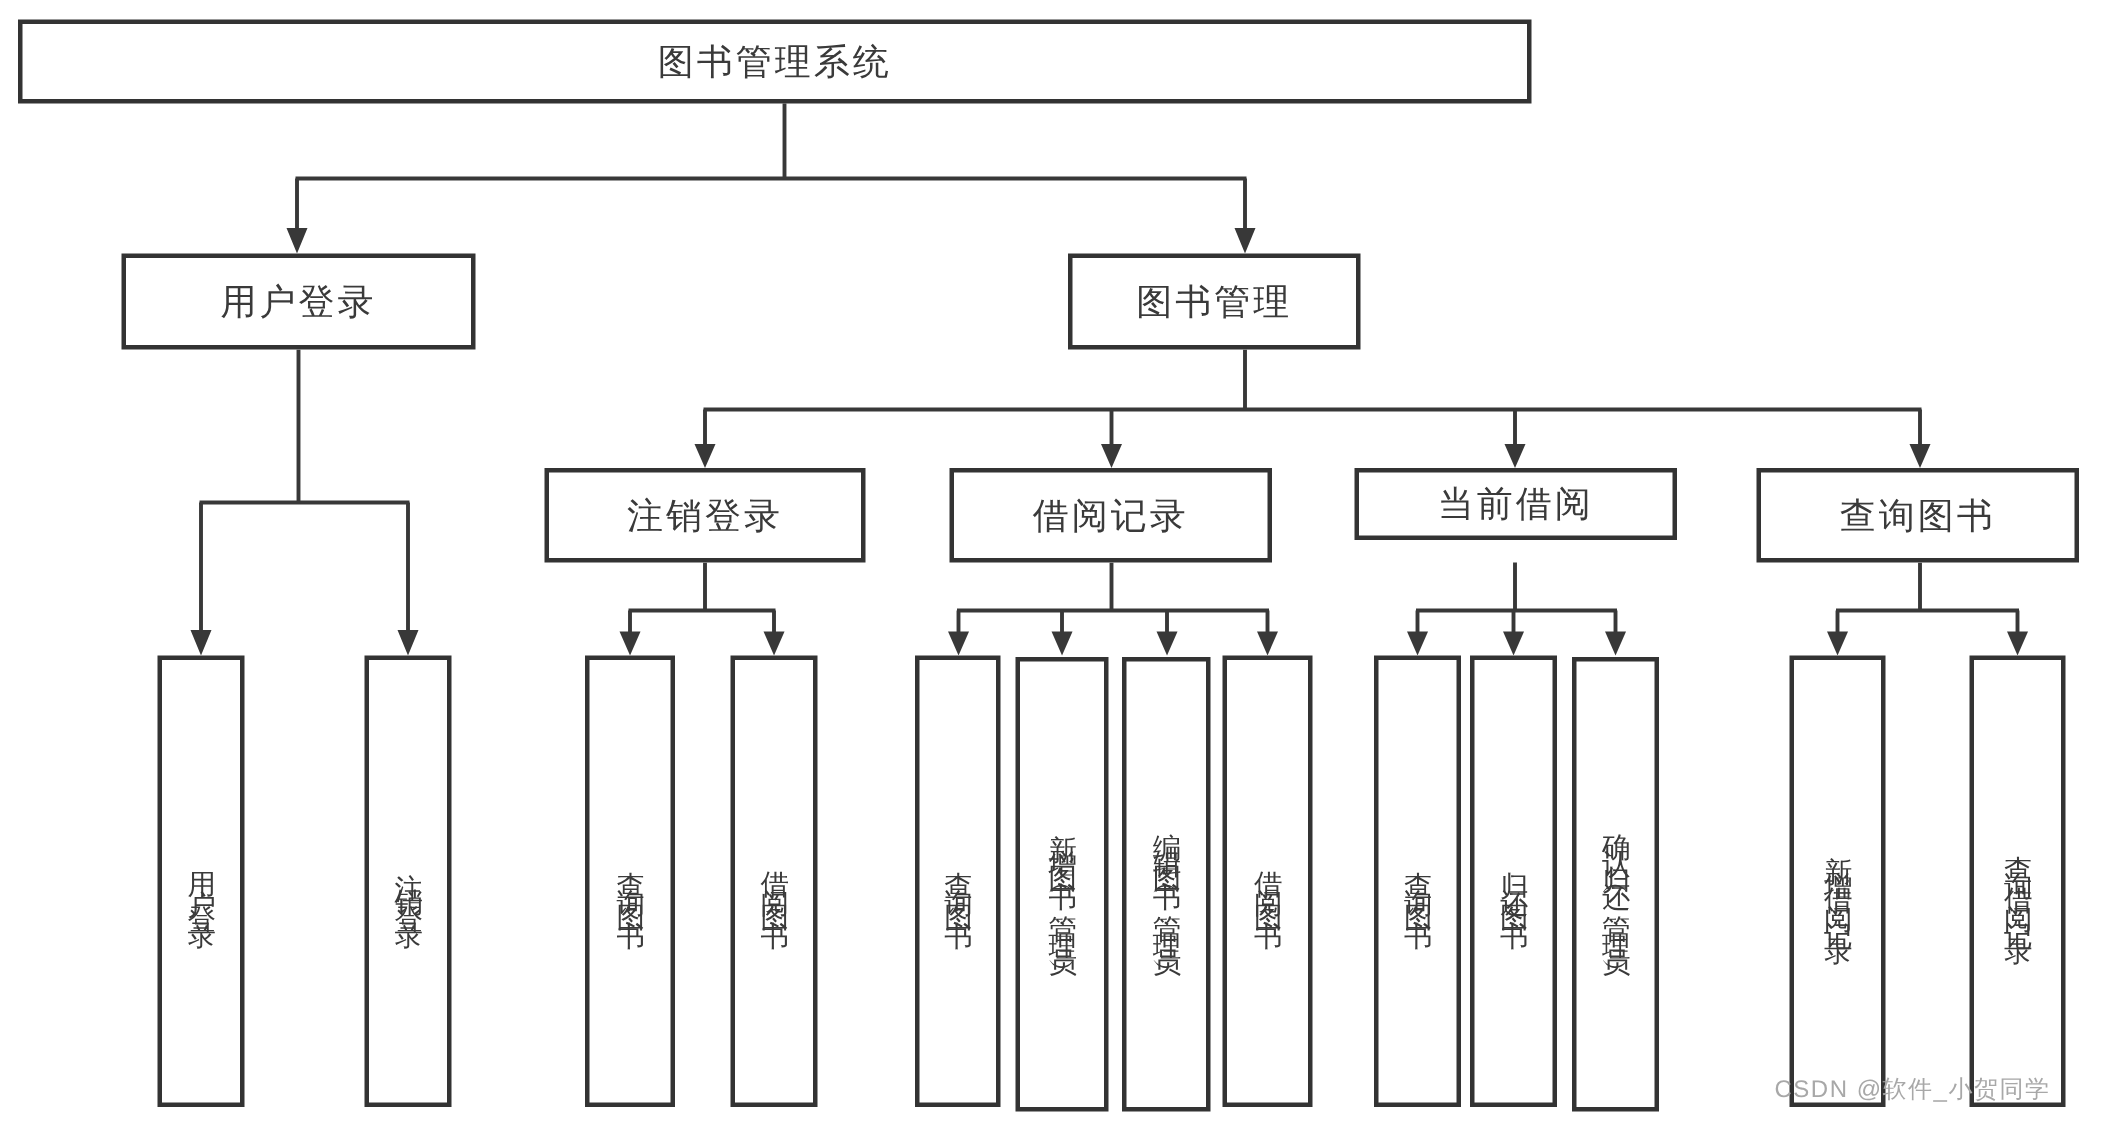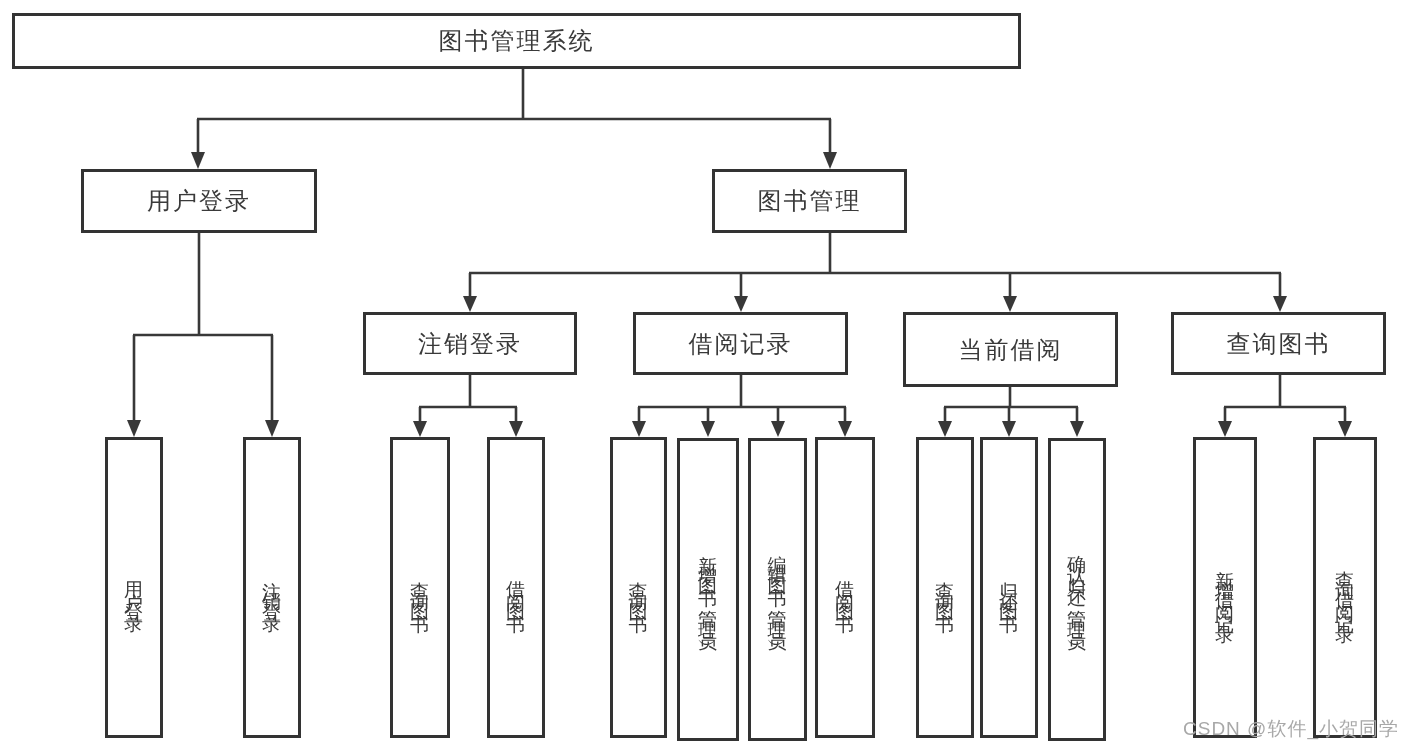--- a/index.html
+++ b/index.html
@@ -52,21 +52,21 @@
     text-orientation: mixed;
     font-size: 19px;
     letter-spacing: 11px;
     line-height: 1;
     white-space: nowrap;
   }
   .watermark {
     position: absolute;
     left: 1183px;
     top: 716px;
-    font-size: 19px;
+    font-size: 16px;
     color: #a8a8a8;
     letter-spacing: 1px;
     white-space: nowrap;
     z-index: 5;
   }
 </style>
 </head>
 <body>
 
 <div class="canvas">
@@ -157,21 +157,21 @@
   <div class="node hnode" style="left:712px;top:169px;width:195px;height:64px">
     <span>图书管理</span>
   </div>
 
   <div class="node hnode" style="left:363px;top:312px;width:214px;height:63px">
     <span>注销登录</span>
   </div>
   <div class="node hnode" style="left:633px;top:312px;width:215px;height:63px">
     <span>借阅记录</span>
   </div>
-  <div class="node hnode" style="left:903px;top:312px;width:215px;height:75px">
+  <div class="node hnode" style="left:903px;top:312px;width:215px;height:48px">
     <span>当前借阅</span>
   </div>
   <div class="node hnode" style="left:1171px;top:312px;width:215px;height:63px">
     <span>查询图书</span>
   </div>
 
   <div class="node vnode" style="left:105px;top:437px;width:58px;height:301px">
     <span>用户登录</span>
   </div>
   <div class="node vnode" style="left:243px;top:437px;width:58px;height:301px">

